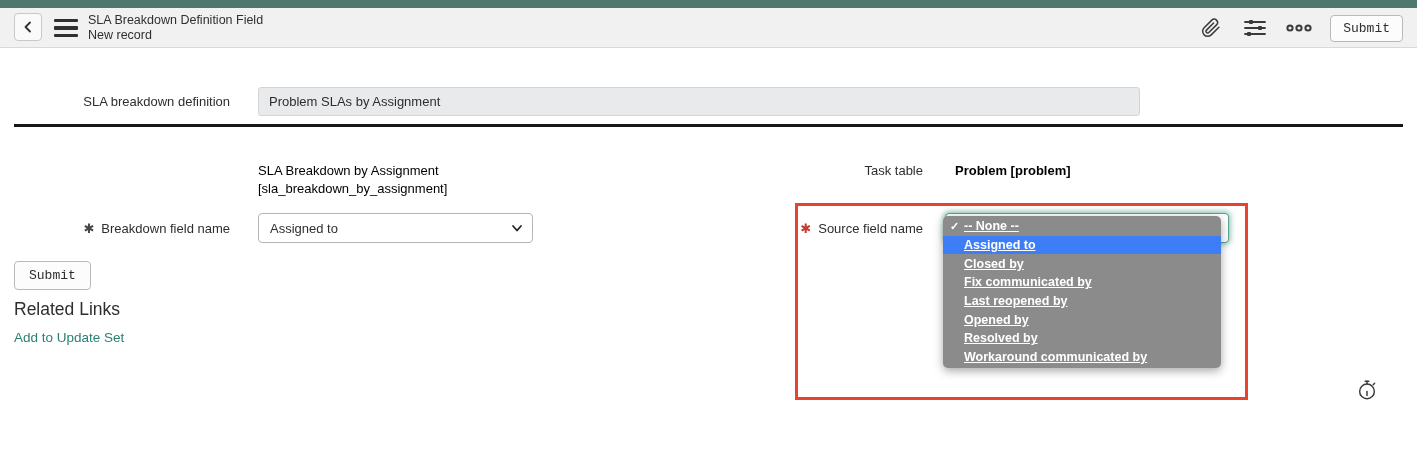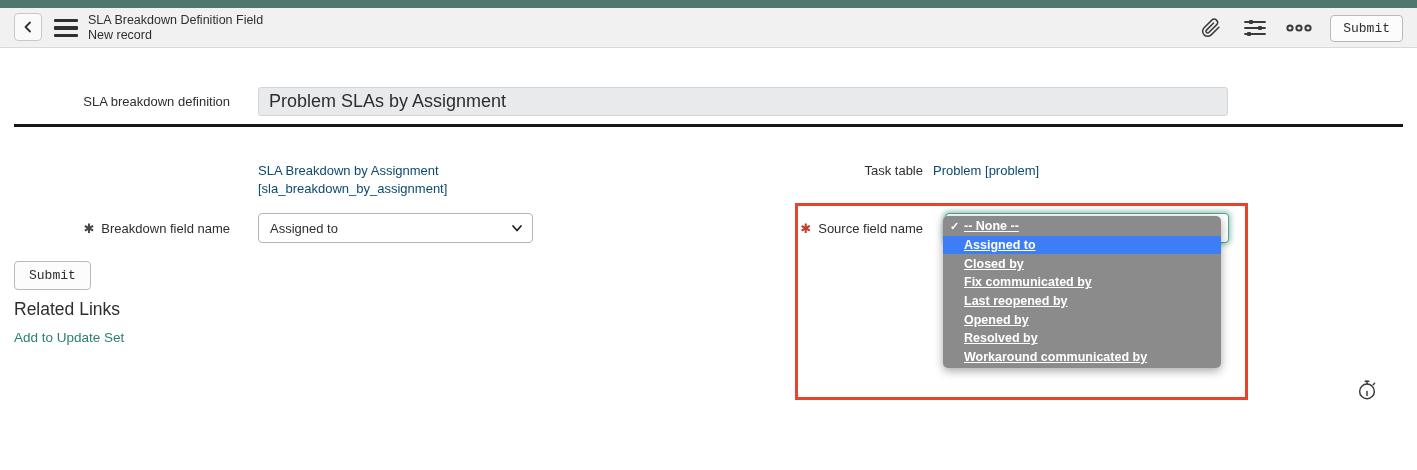--- a/index.html
+++ b/index.html
@@ -20,24 +20,24 @@
   .hdr-icon { width:26px; height:26px; display:flex; align-items:center; justify-content:center; cursor:pointer; color:#3a3a3a; }
   .btn { background:#fcfcfc; border:1px solid #b9b9b9; border-radius:4px; font-size:13px; color:#2e2e2e; font-family:Liberation Mono, monospace; cursor:pointer; }
   .submit-top { padding:5px 12px; }
 
   
   .lbl { position:absolute; font-size:13px; color:#2e2e2e; text-align:right; }
   .req { font-size:13px; margin-right:7px; }
   .req.gray { color:#474747; }
   .req.red { color:var(--required-red,#c53c2e); }
 
-  .ro-input { position:absolute; left:258px; top:87px; width:970px; height:29px; background:#e9eaeb; border:1px solid #d2d5d7; border-radius:3px; font-size:18px; color:#2e2e2e; display:flex; align-items:center; padding:0 10px; }
+  .ro-input { position:absolute; left:258px; top:87px; width:882px; height:29px; background:#e9eaeb; border:1px solid #d2d5d7; border-radius:3px; font-size:13px; color:#2e2e2e; display:flex; align-items:center; padding:0 10px; }
   .rule { position:absolute; left:14px; top:124px; width:1389px; height:2.5px; background:#161616; }
 
-  .ro-text { position:absolute; font-size:13px; color:#0c4a6e; line-height:18px; }
+  .ro-text { position:absolute; font-size:13px; color:#000000; line-height:18px; }
 
   .sel { position:absolute; background:#fff; border:1px solid #b5b5b5; border-radius:4px; height:30px; font-size:13px; color:#2e2e2e; display:flex; align-items:center; padding:0 26px 0 11px; cursor:pointer; }
   .sel .chev { position:absolute; right:9px; top:8px; }
   .sel.focused { border:1px solid #5aa08e; box-shadow:0 0 5px 2px rgba(72,160,140,.55); }
 
   
   .dropdown { position:absolute; left:943px; top:216px; width:278px; background:var(--dropdown-gray,#8b8b8b); border-radius:5px; box-shadow:0 3px 10px rgba(0,0,0,.35); padding:1px 0; z-index:5; }
   .dd-row { display:flex; align-items:center; height:18.7px; color:#fff; font-size:12.5px; font-weight:bold; cursor:pointer; }
   .dd-row.highlighted { background:var(--highlight-blue,#3d7ef6); }
   .dd-check { width:14px; margin-left:7px; font-size:11px; flex:0 0 14px; }
@@ -116,21 +116,21 @@
   <div class="sel" style="left:258px; top:213px; width:275px;">
     <span>Assigned to</span>
     <span class="chev">
       <svg width="12" height="12" viewBox="0 0 12 12">
           <polyline points="2,4 6,8.5 10,4" fill="none" stroke="#1d1d1d" stroke-width="1.7" stroke-linecap="round" stroke-linejoin="round"></polyline>
         </svg>
     </span>
   </div>
 
   <div class="lbl" style="left:690px; top:163px; width:233px;">Task table</div>
-  <div class="ro-text" style="left:933px; top:162px;">Problem [problem]</div>
+  <div class="ro-text" style="left:955px; top:162px;font-weight:bold;">Problem [problem]</div>
 
   <div class="lbl" style="left:690px; top:221px; width:233px;">
     <span class="req red">✱</span><span>Source field name</span>
   </div>
   <div class="sel focused" style="left:945px; top:213px; width:284px;">
     <span class="chev">
       <svg width="12" height="12" viewBox="0 0 12 12">
           <polyline points="2,4 6,8.5 10,4" fill="none" stroke="#1d1d1d" stroke-width="1.7" stroke-linecap="round" stroke-linejoin="round"></polyline>
         </svg>
     </span>

